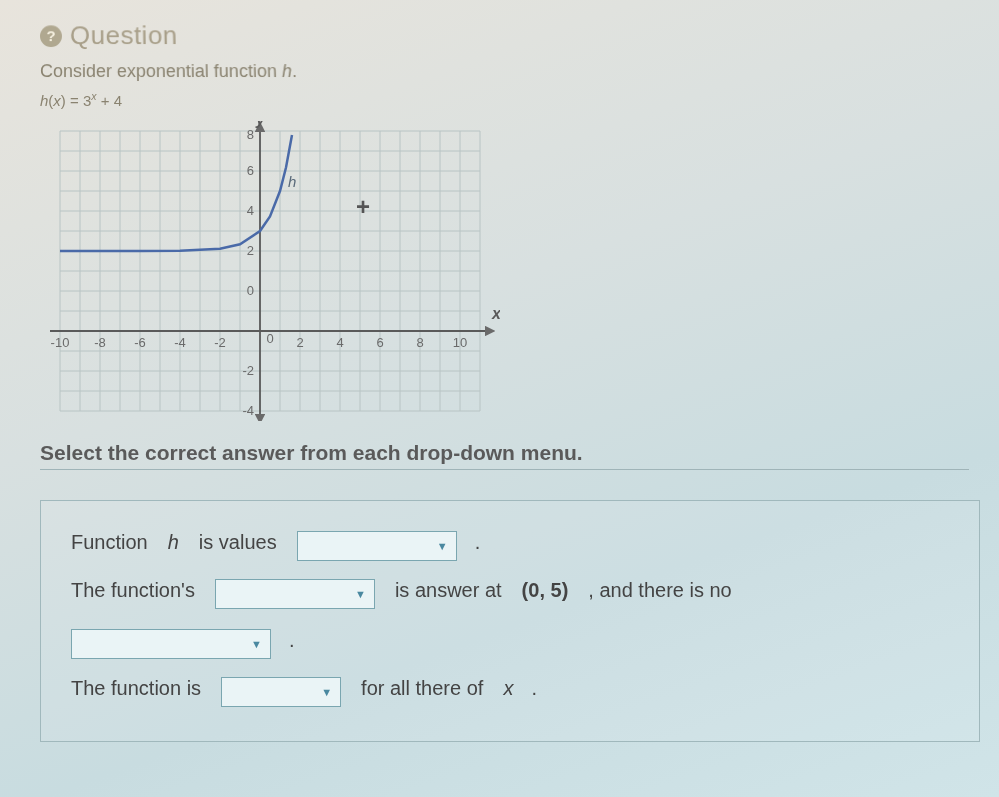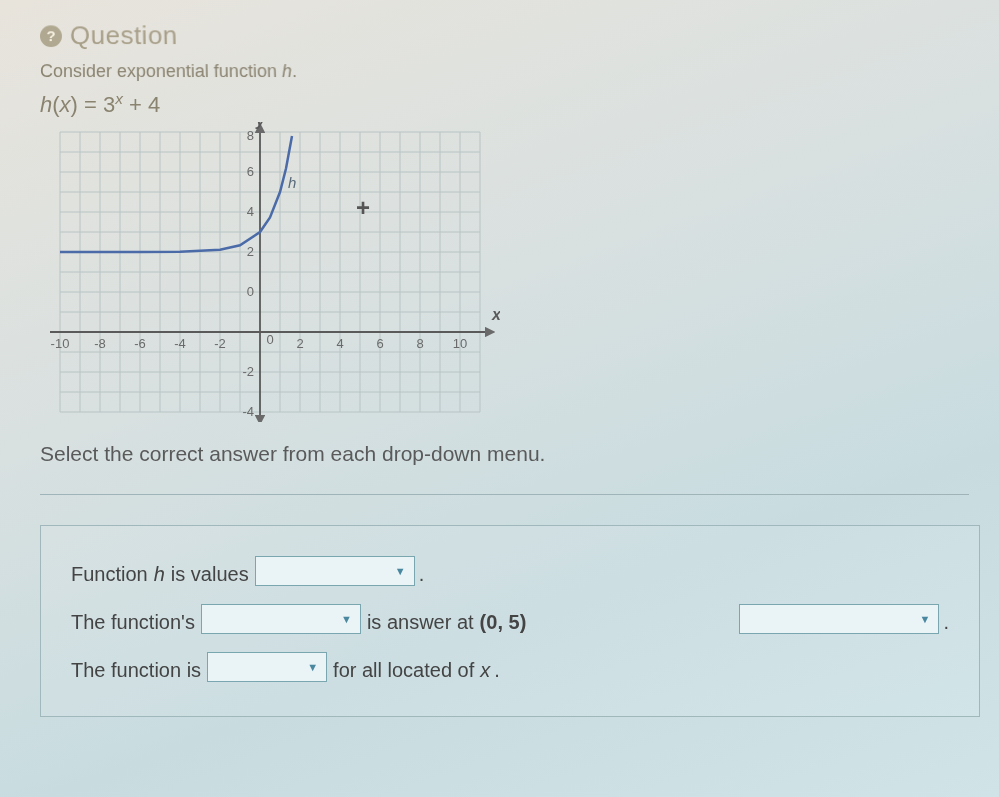--- a/index.html
+++ b/index.html
@@ -40,52 +40,53 @@
   }
   .prompt {
     font-size: 18px;
     color: #8a8370;
     margin-bottom: 8px;
     transform: perspective(800px) rotateX(6deg);
     transform-origin: bottom left;
   }
   .prompt em { font-style: italic; }
   .formula {
-    font-size: 22px;
+    font-size: 15px;
     color: #8a8370;
-    margin-bottom: 4px;
+    margin-bottom: 12px;
   }
   .formula em { font-style: italic; }
   .formula sup { font-size: 0.7em; }
   .graph-wrap {
     position: relative;
     width: 460px;
     height: 300px;
     margin-bottom: 20px;
   }
   svg.graph { display: block; }
   .instr {
     font-size: 21px;
     color: #5a5a5a;
     margin: 18px 0 30px 0;
     border-bottom: 1px solid #9fb4b8;
-    padding-bottom: 28px;
+    padding-bottom: 4px;
     width: 100%;
+    font-weight: bold;
   }
   .answerbox {
     border: 1px solid #a0b8bc;
     background: rgba(255,255,255,0.08);
     padding: 30px 30px 34px 30px;
     width: 940px;
   }
   .line {
     display: flex;
-    align-items: flex-end;
+    align-items: flex-start;
     flex-wrap: wrap;
-    gap: 6px;
+    gap: 20px;
     font-size: 20px;
     color: #444;
     margin-bottom: 18px;
   }
   .line:last-child { margin-bottom: 0; }
   .line em { font-style: italic; }
   .dd {
     display: inline-flex;
     align-items: center;
     justify-content: flex-end;
@@ -229,32 +230,33 @@
       <span class="period">.</span>
     </div>
 
     <div class="line">
       <span>The function's</span>
       <span class="dd med">
           <span class="tri">▼</span>
         </span>
       <span> is answer at </span>
       <span style="font-weight:700">(0, 5)</span>
+      <span>, and there is no</span>
       <span class="grow"></span>
       <span class="dd large">
           <span class="tri">▼</span>
         </span>
       <span class="period">.</span>
     </div>
 
     <div class="line">
       <span>The function is</span>
       <span class="dd small">
           <span class="tri">▼</span>
         </span>
-      <span> for all located of </span>
+      <span> for all there of </span>
       <em>x</em>
       <span class="period">.</span>
     </div>
 
   </div>
 
 </div>
 
 </body></html>

